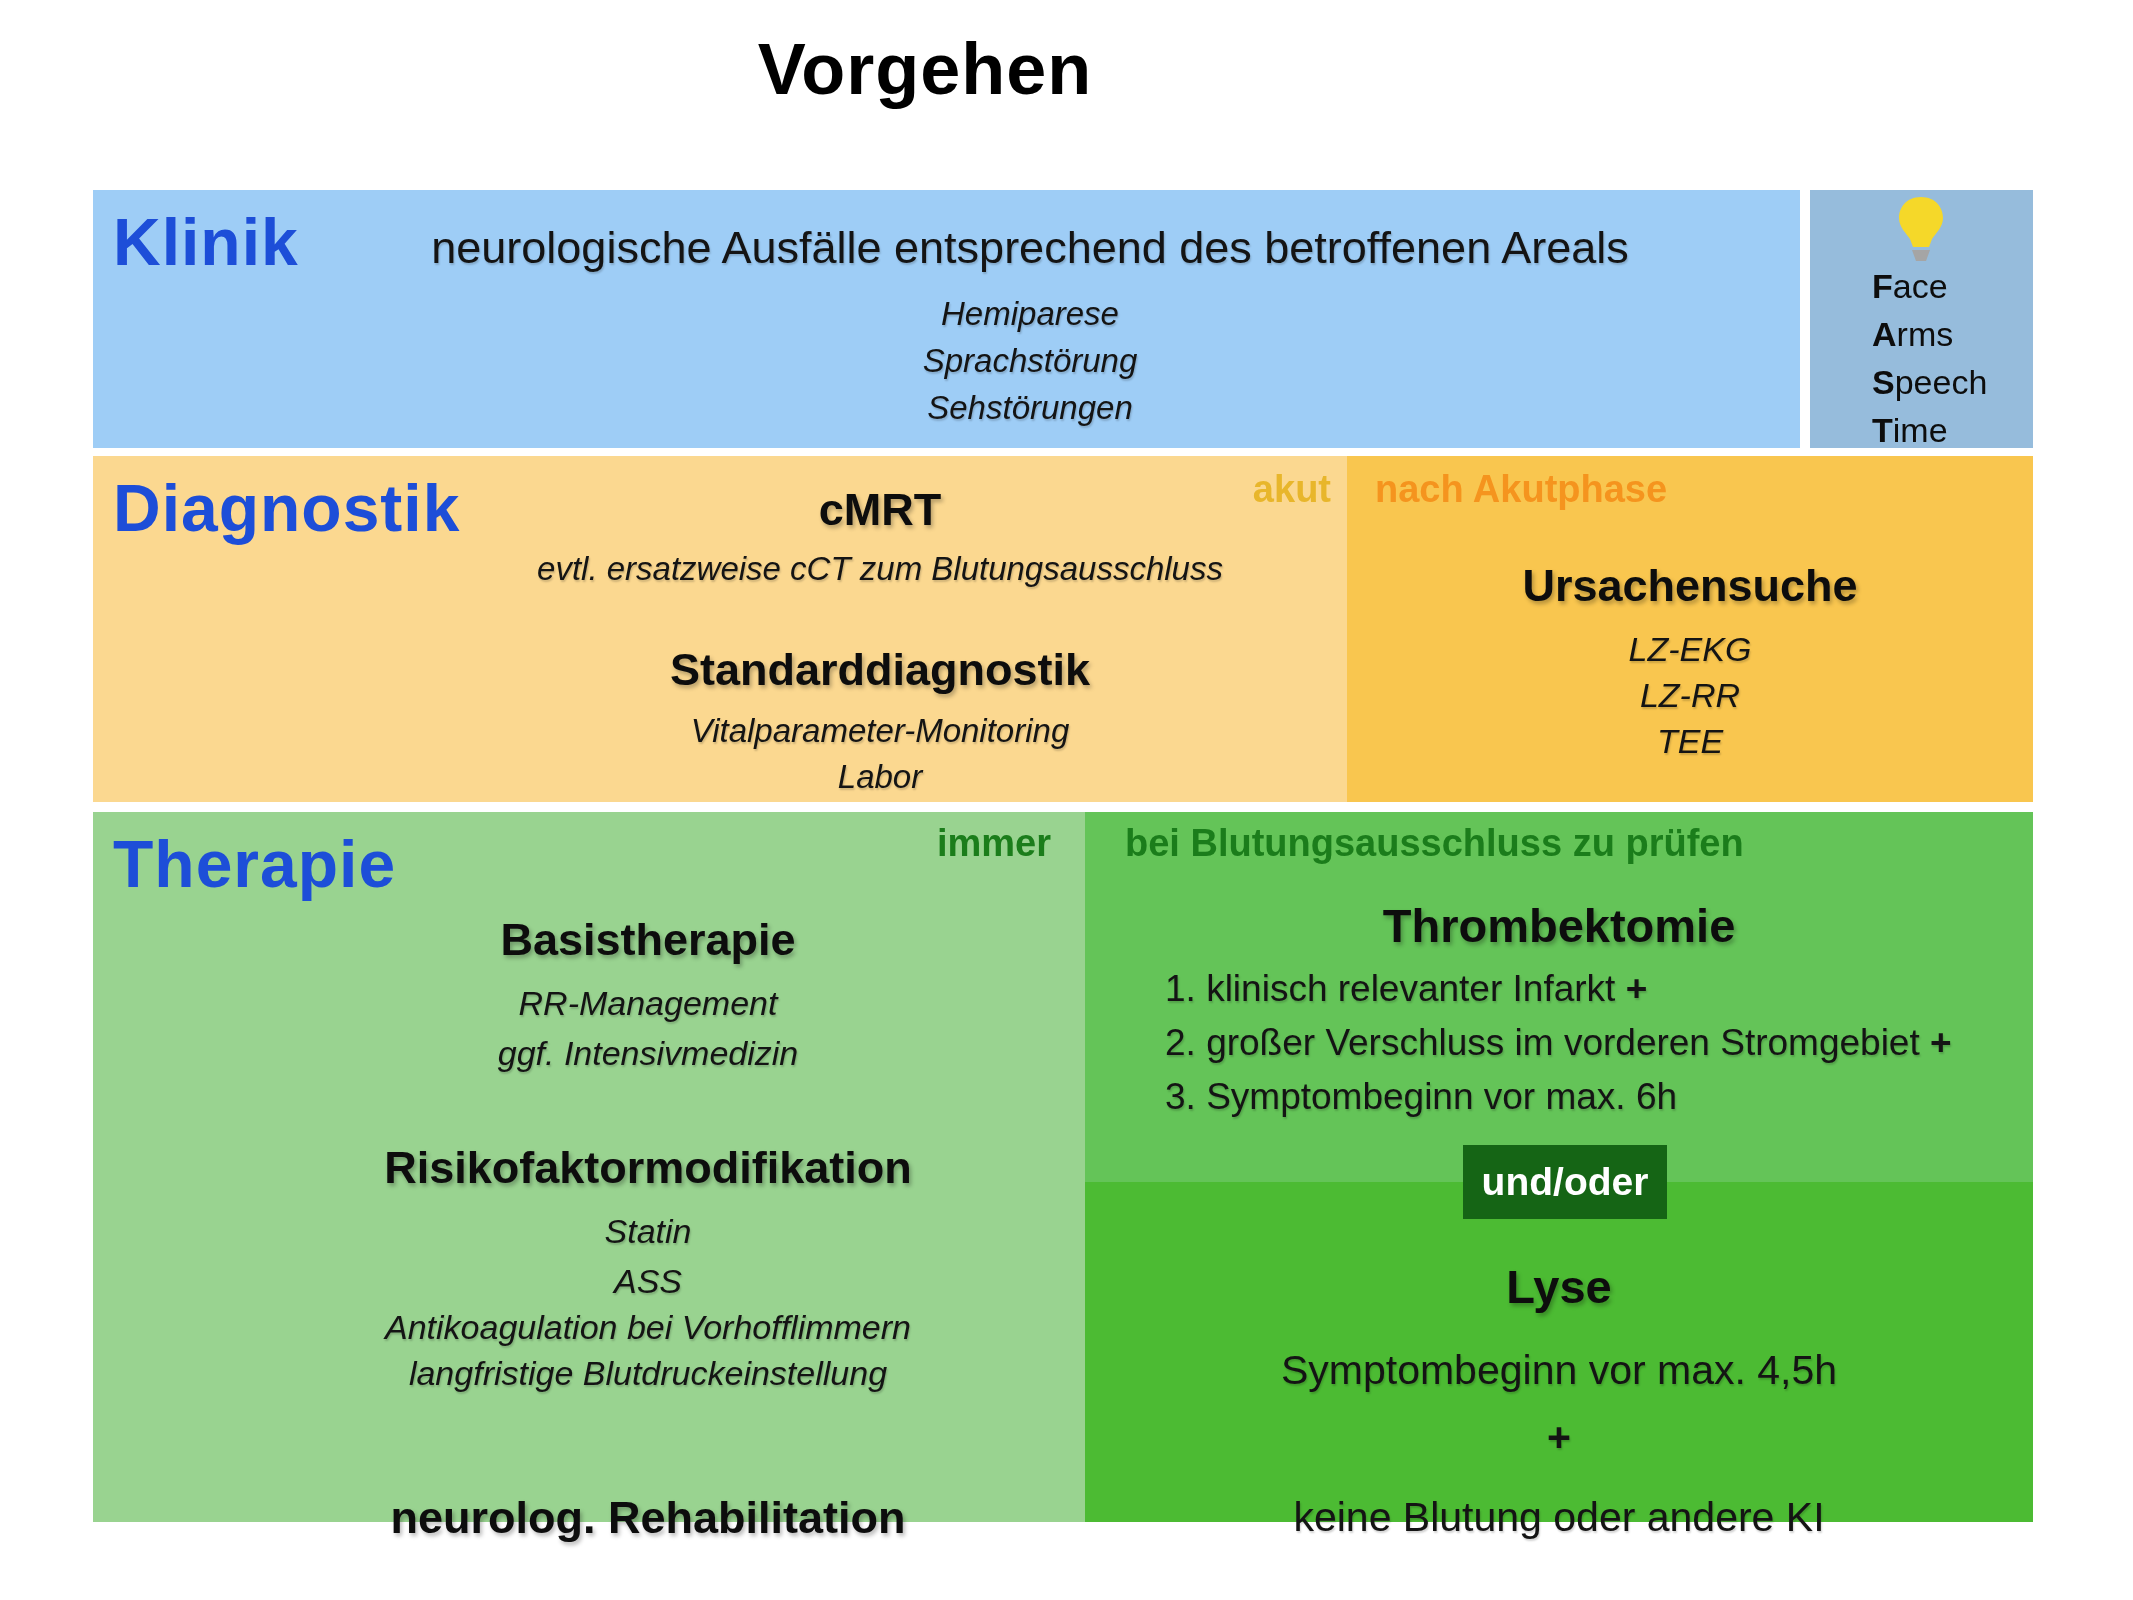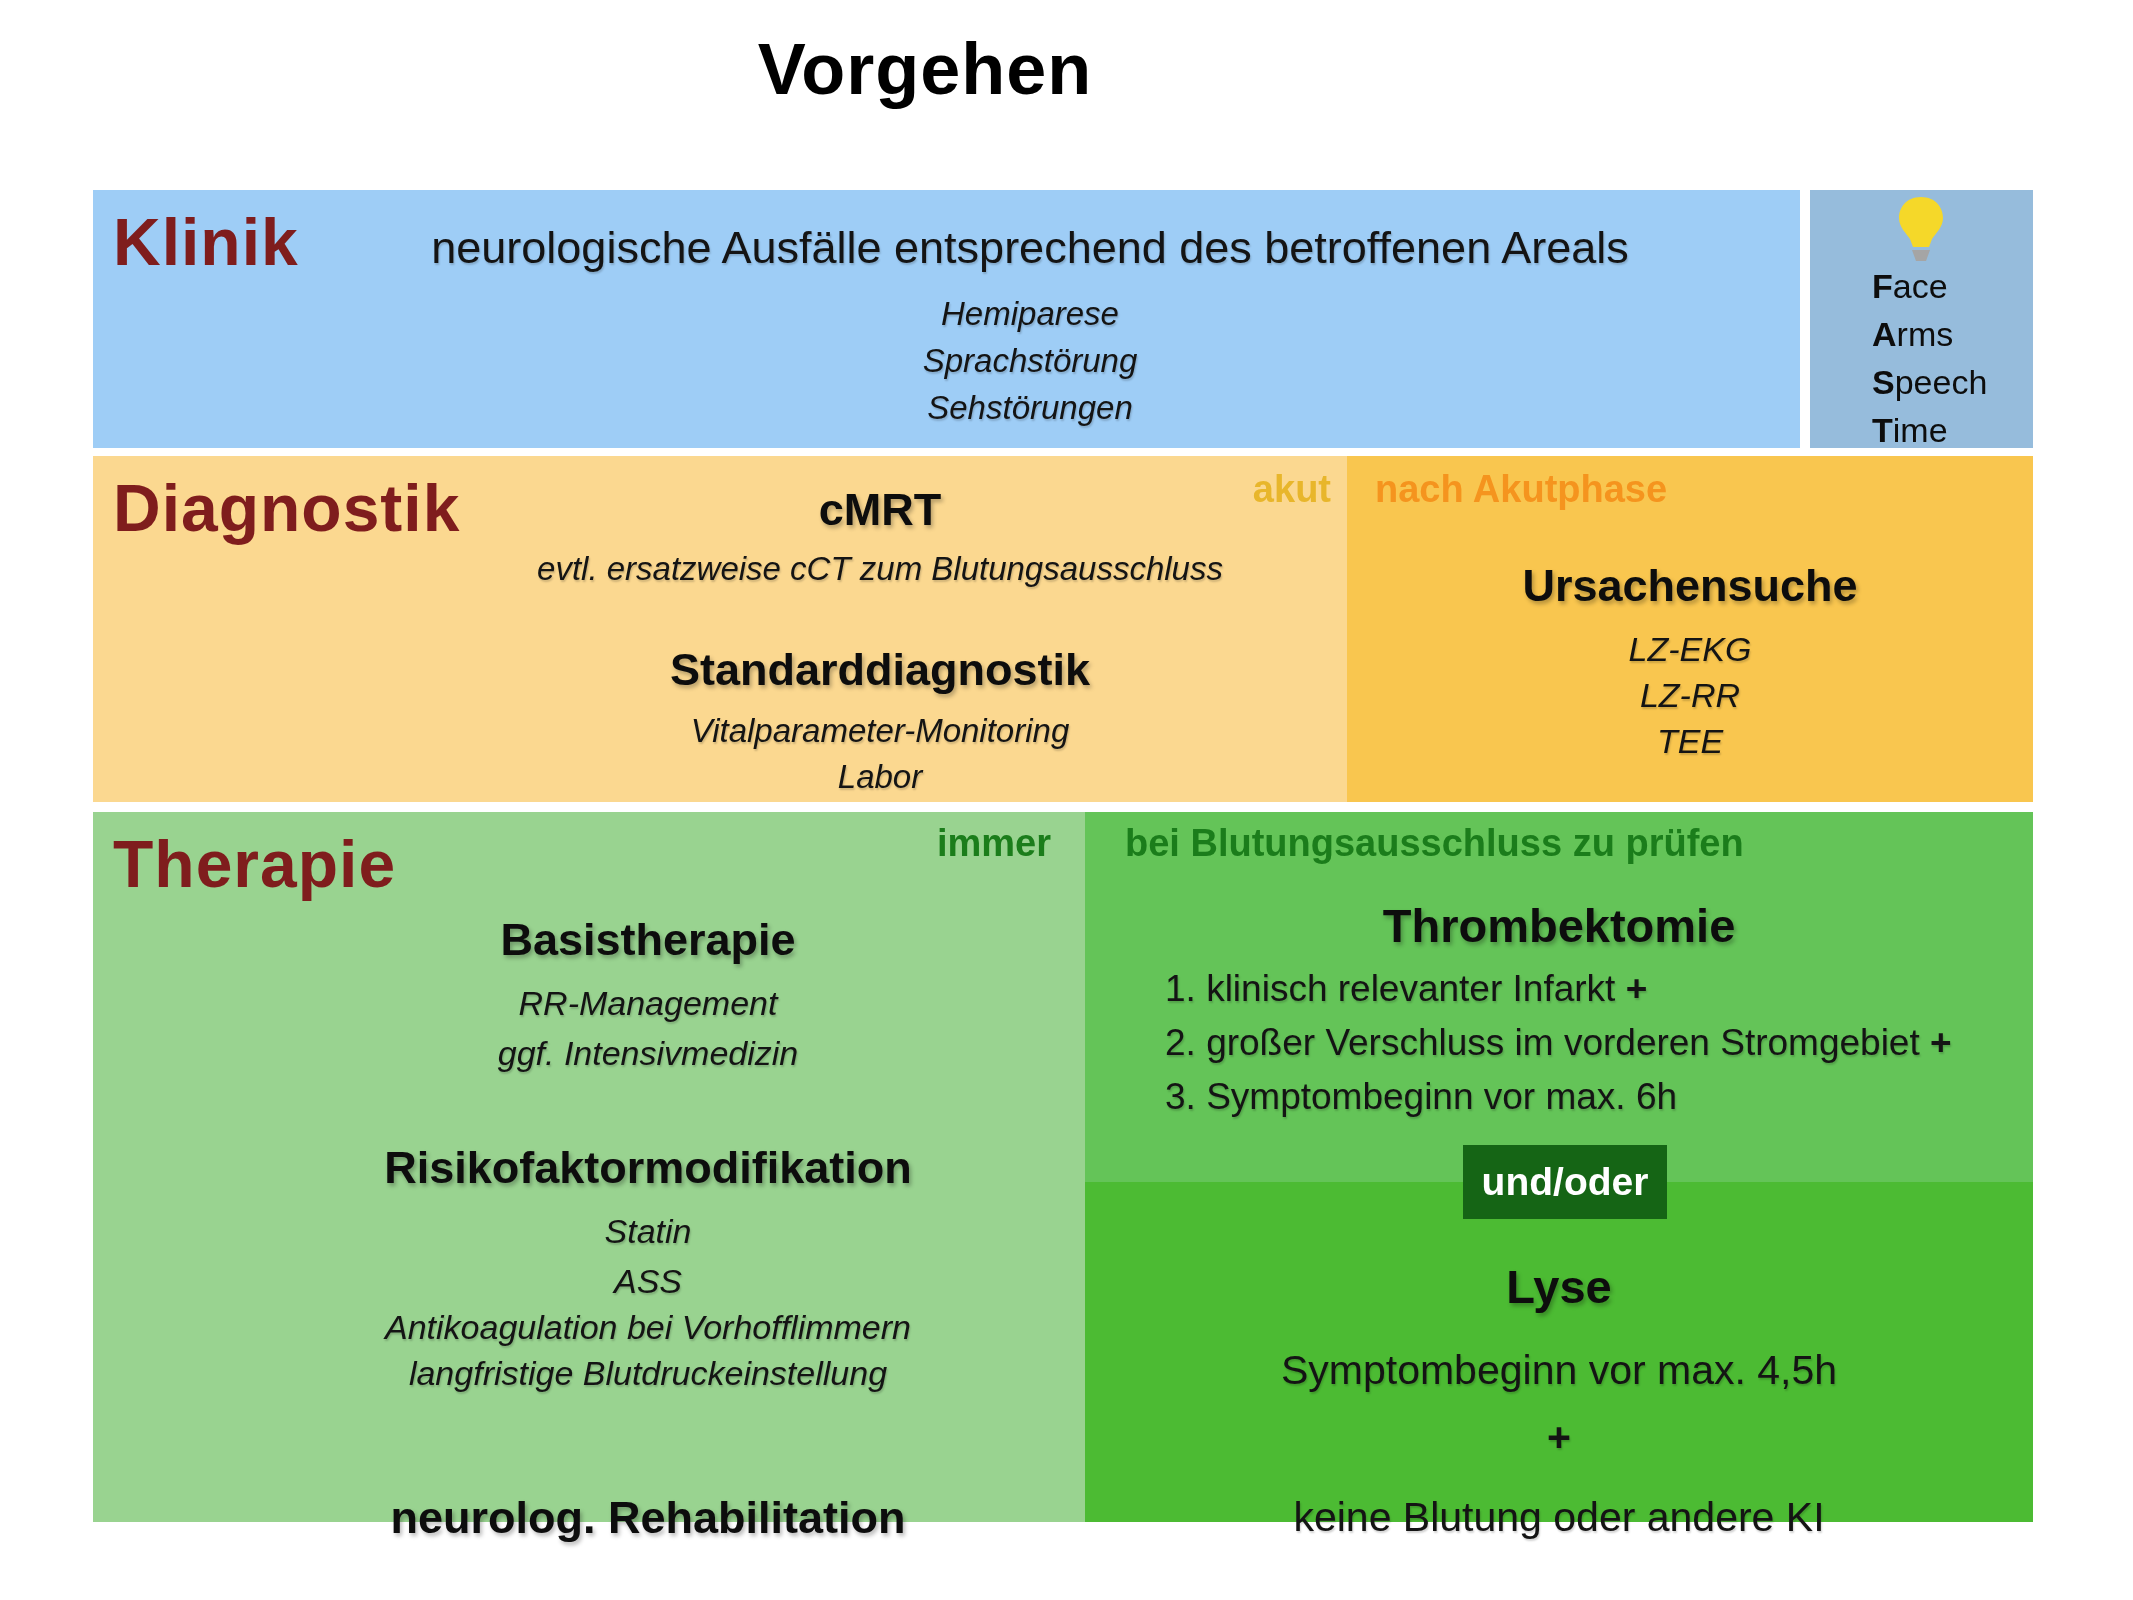--- a/index.html
+++ b/index.html
@@ -6,21 +6,21 @@
   .page{
     position:relative;width:2133px;height:1600px;background:#fff;
     font-family:"Liberation Sans",sans-serif;color:#141414;overflow:hidden;
   }
   .box{position:absolute;}
   .page-title{
     position:absolute;top:28px;left:0;width:1850px;text-align:center;
     font-size:72px;font-weight:bold;letter-spacing:1px;color:#000;
   }
   .section-label{
-    position:absolute;left:20px;top:14px;color:#7f1d1d;font-size:66px;font-weight:bold;
+    position:absolute;left:20px;top:14px;color:#1d4ed8;font-size:66px;font-weight:bold;
     letter-spacing:1px;
   }
   .tag{font-size:38px;font-weight:bold;white-space:nowrap;}
   .h-bold{font-weight:bold;color:#0d0d0d;text-shadow:2px 3px 4px rgba(0,0,0,0.28);}
   .it{font-style:italic;text-shadow:1px 2px 2px rgba(0,0,0,0.18);}
   .body-text{text-shadow:1px 2px 2px rgba(0,0,0,0.18);}
   
   #klinik-box{left:93px;top:190px;width:1707px;height:258px;background:var(--klinik_bg,#9ECDF6);}
   .klinik-content{position:absolute;left:260px;top:32px;width:1354px;text-align:center;}
   .klinik-main{font-size:45px;line-height:52px;}

